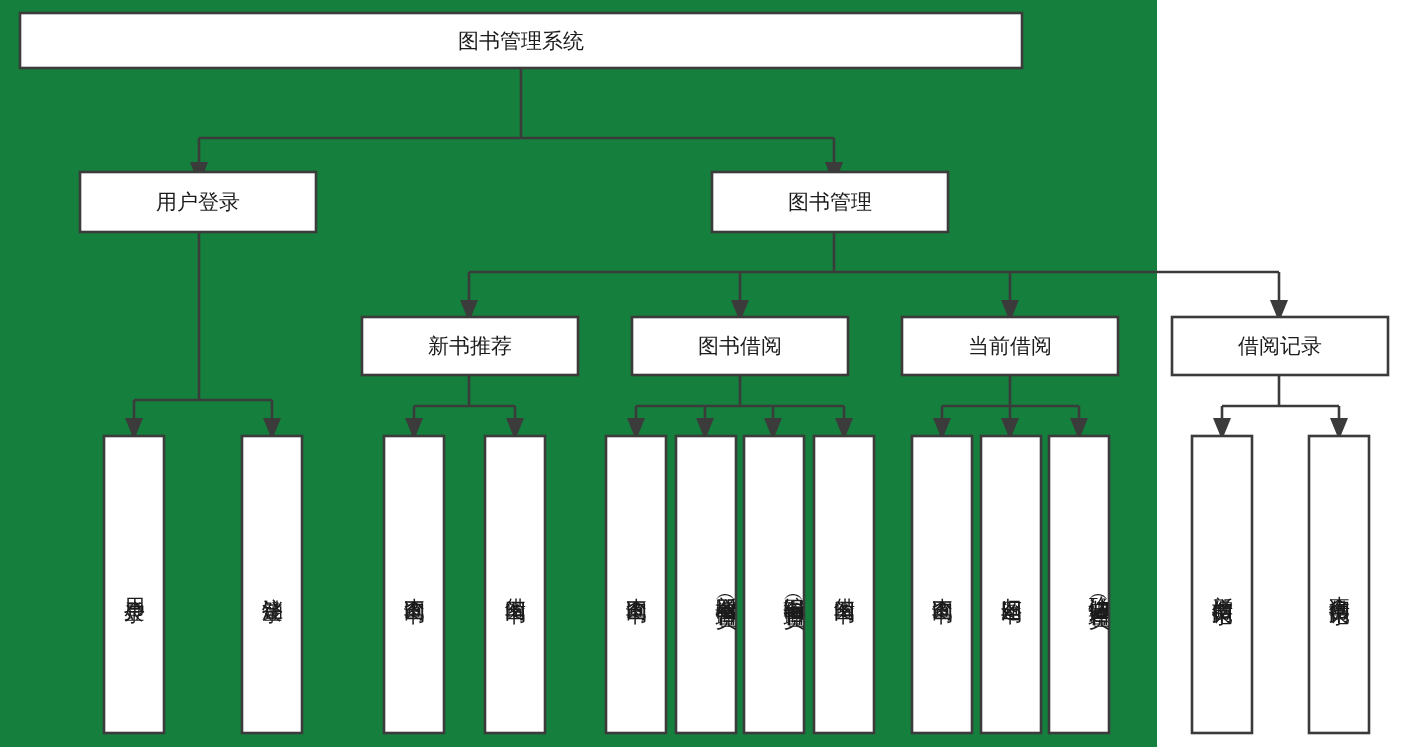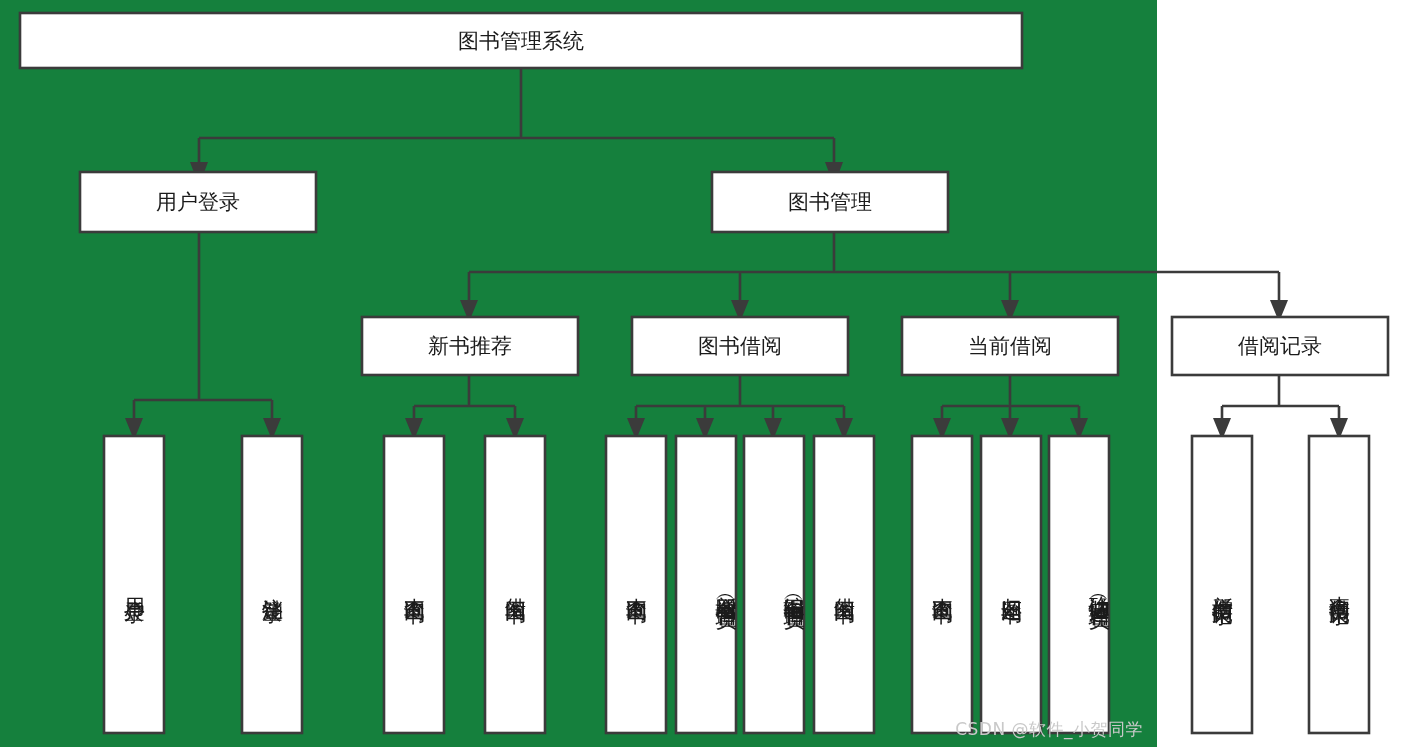--- a/index.html
+++ b/index.html
@@ -183,15 +183,14 @@
   <div class="node-label-v" style="left:744px; top:436px; width:60px; height:297px; display:flex; align-items:flex-start; justify-content:center; padding-top:6px; box-sizing:border-box;">编辑图书（管理员）</div>
   <div class="node-label-v" style="left:814px; top:436px; width:60px; height:297px; display:flex; align-items:center; justify-content:center;">借阅图书</div>
 
   <div class="node-label-v" style="left:912px; top:436px; width:60px; height:297px; display:flex; align-items:center; justify-content:center;">查询图书</div>
   <div class="node-label-v" style="left:981px; top:436px; width:60px; height:297px; display:flex; align-items:center; justify-content:center;">归还图书</div>
   <div class="node-label-v" style="left:1049px; top:436px; width:60px; height:297px; display:flex; align-items:flex-start; justify-content:center; padding-top:6px; box-sizing:border-box;">确认归还（管理员）</div>
 
   <div class="node-label-v" style="left:1192px; top:436px; width:60px; height:297px; display:flex; align-items:center; justify-content:center;">新增借阅记录</div>
   <div class="node-label-v" style="left:1309px; top:436px; width:60px; height:297px; display:flex; align-items:center; justify-content:center;">查询借阅记录</div>
 
-  <div id="watermark">CSDN @软件_小贺同学</div>
 
 </div>
 
 </body></html>

